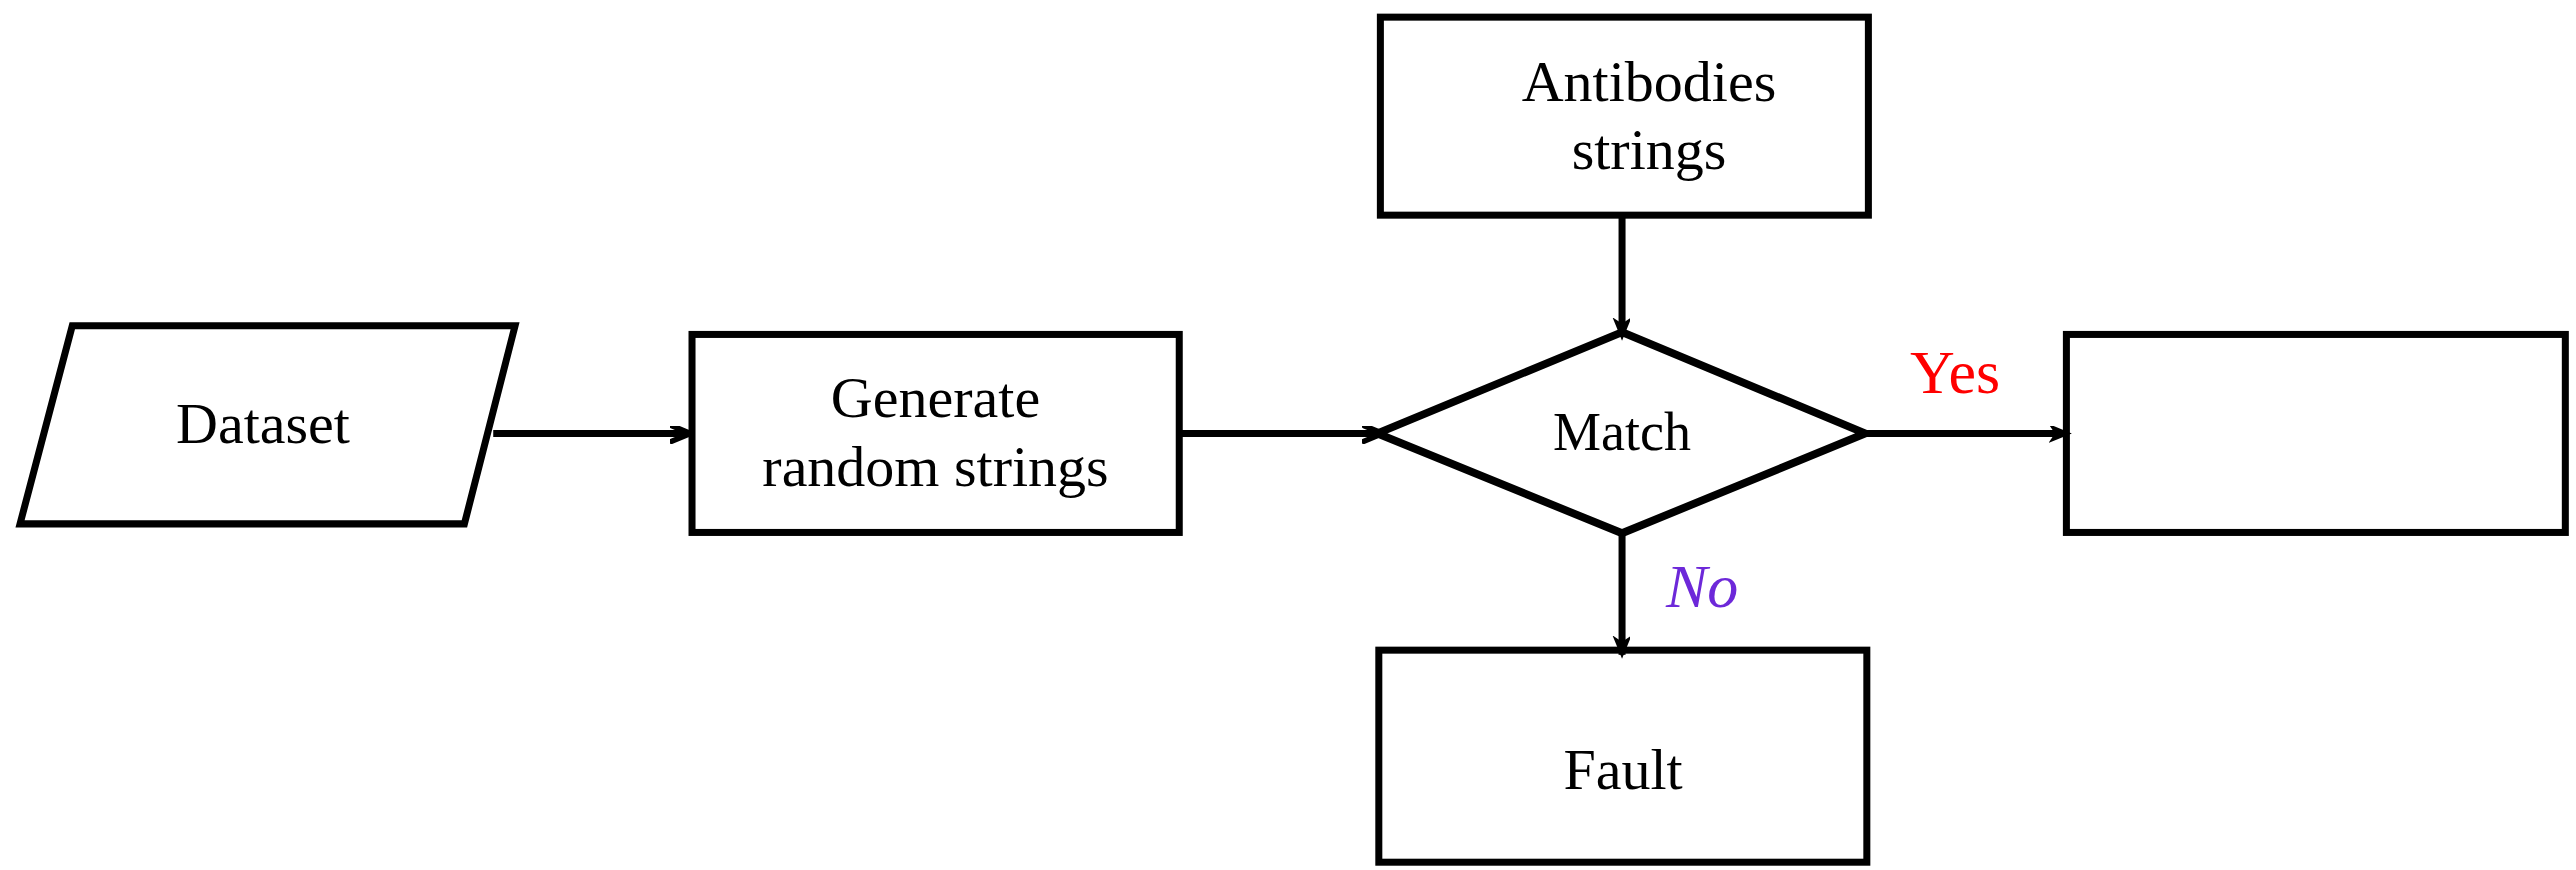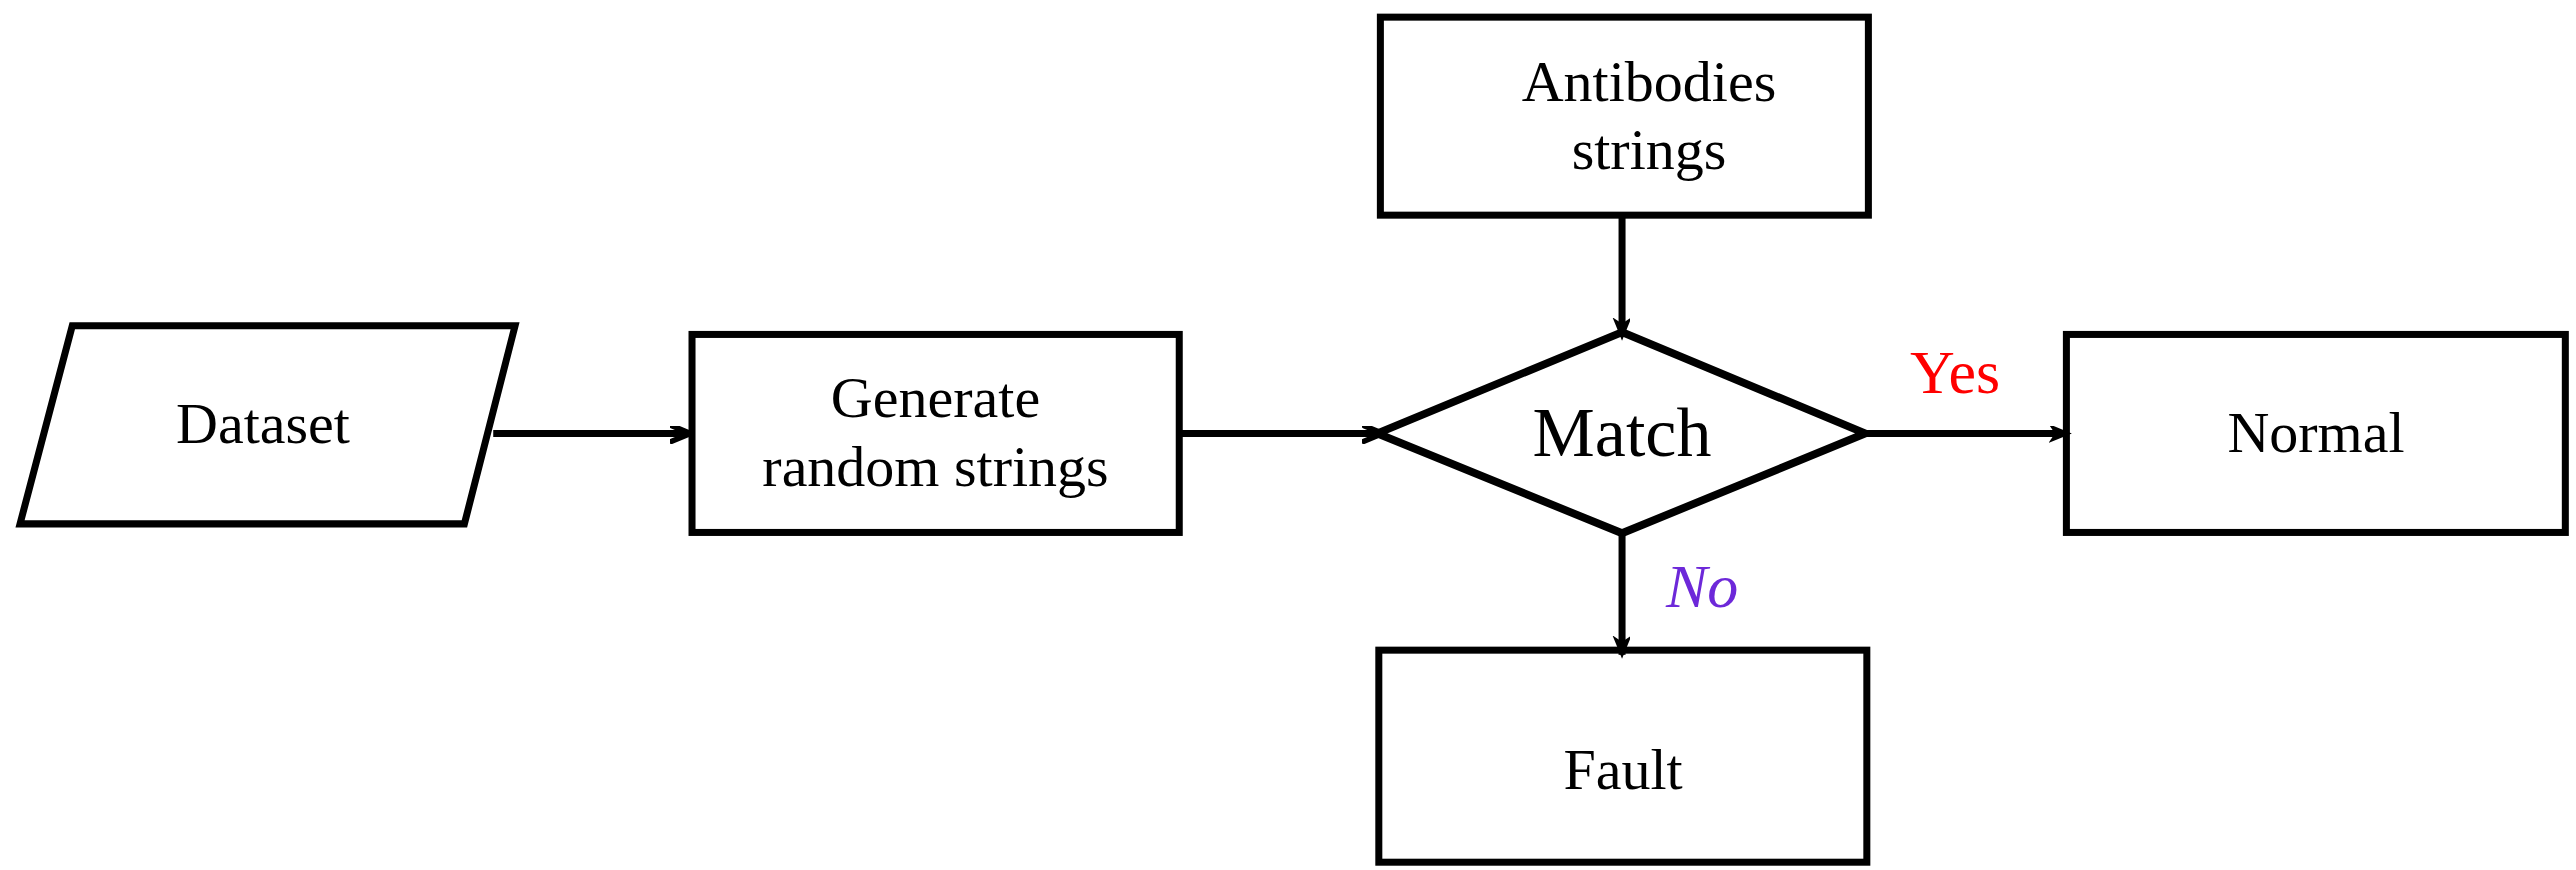--- a/index.html
+++ b/index.html
@@ -53,21 +53,21 @@
   #node-dataset      { left: 19.5px;   top: 324px;  width: 498px;  height: 201px; }
   #label-dataset     { left: 14px;   top: 324px;  width: 498px;  height: 201px; font-size: 58px; }
 
   #node-generate     { left: 689px;  top: 332px;  width: 493px;  height: 201px; }
   #label-generate    { left: 689px;  top: 332px;  width: 493px;  height: 201px; font-size: 58px; }
 
   #node-antibodies   { left: 1377px; top: 15px;   width: 493px;  height: 202px; }
   #label-antibodies  { left: 1377px; top: 15px;   width: 544px;  height: 202px; font-size: 58px; }
 
   #node-match        { left: 1374px; top: 330px;  width: 496px;  height: 206px; }
-  #label-match       { left: 1374px; top: 330px;  width: 496px;  height: 206px; font-size: 70px; }
+  #label-match       { left: 1374px; top: 330px;  width: 496px;  height: 206px; font-size: 54px; }
 
   #node-normal       { left: 2064px; top: 332px;  width: 504px;  height: 202px; }
   #label-normal      { left: 2064px; top: 332px;  width: 504px;  height: 202px; font-size: 58px; }
 
   #node-fault        { left: 1376px; top: 647px;  width: 494px;  height: 218px; }
   #label-fault       { left: 1376px; top: 647px;  width: 494px;  height: 246px; font-size: 58px; }
 
   #edge-label-yes    { left: 1910px; top: 341px;  font-size: 62px; color: #ff0000; }
   #edge-label-no     { left: 1666px; top: 555px;  font-size: 62px; color: #6d28d9; font-style: italic; }
 </style>
@@ -117,21 +117,20 @@
 random strings</div>
 
   <div class="node-hit" id="node-antibodies"></div>
   <div class="node-label" id="label-antibodies">Antibodies
 strings</div>
 
   <div class="node-hit" id="node-match"></div>
   <div class="node-label" id="label-match">Match</div>
 
   <div class="node-hit" id="node-normal"></div>
-  <div class="node-label" id="label-normal">Normal</div>
 
   <div class="node-hit" id="node-fault"></div>
   <div class="node-label" id="label-fault">Fault</div>
 
   <div class="edge-label" id="edge-label-yes">Yes</div>
 
   <div class="edge-label" id="edge-label-no">No</div>
 
 </div>
 

